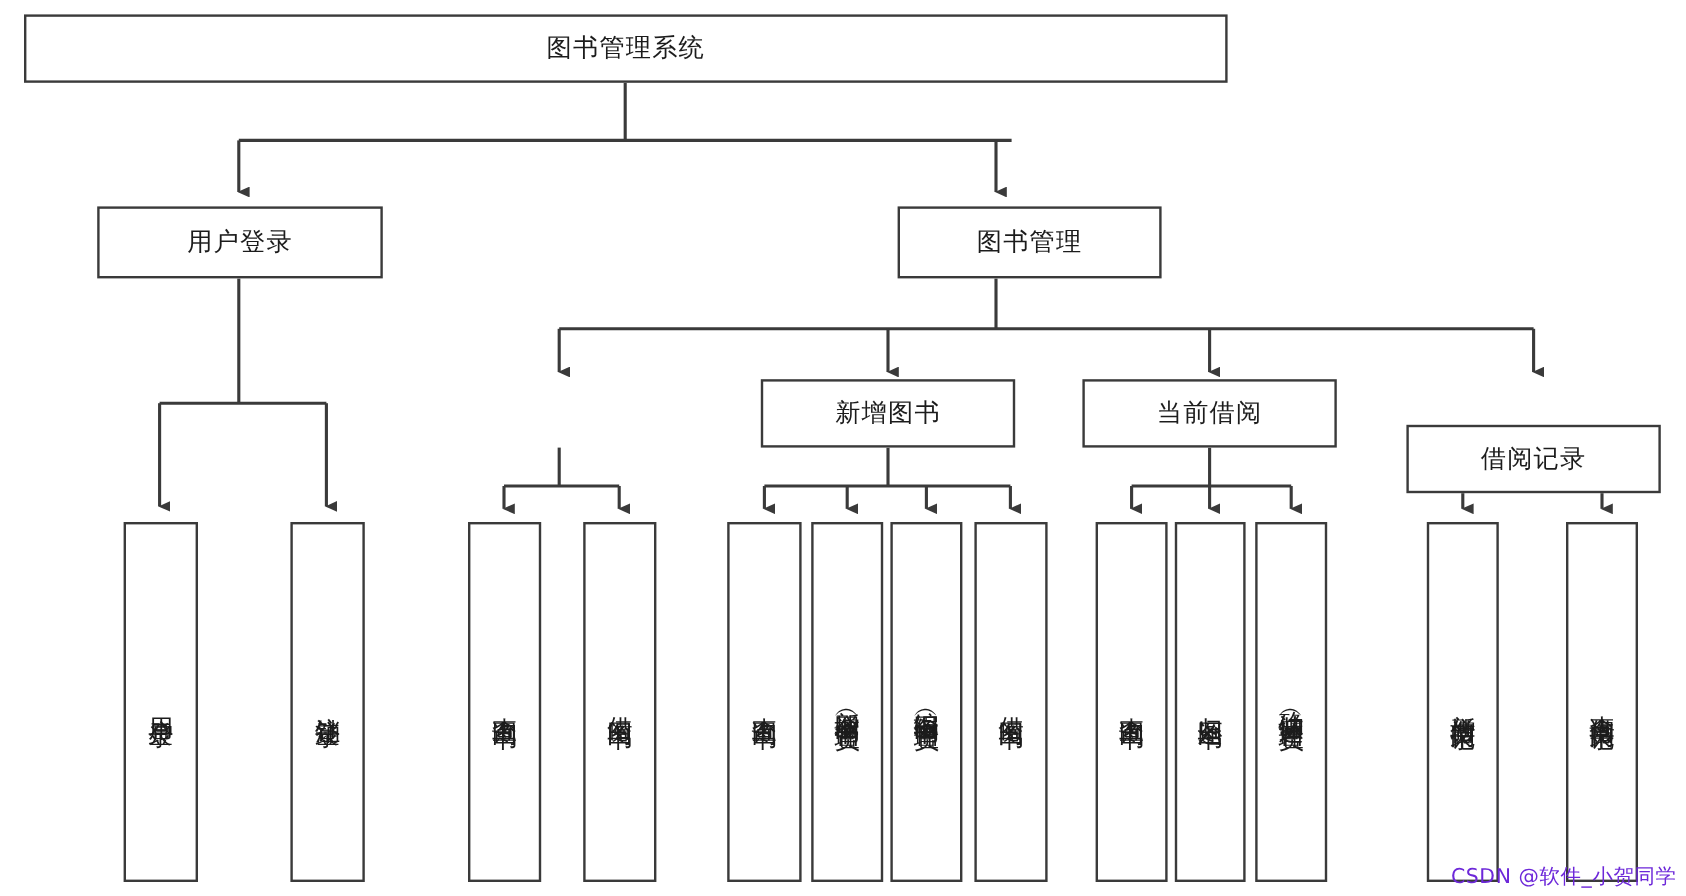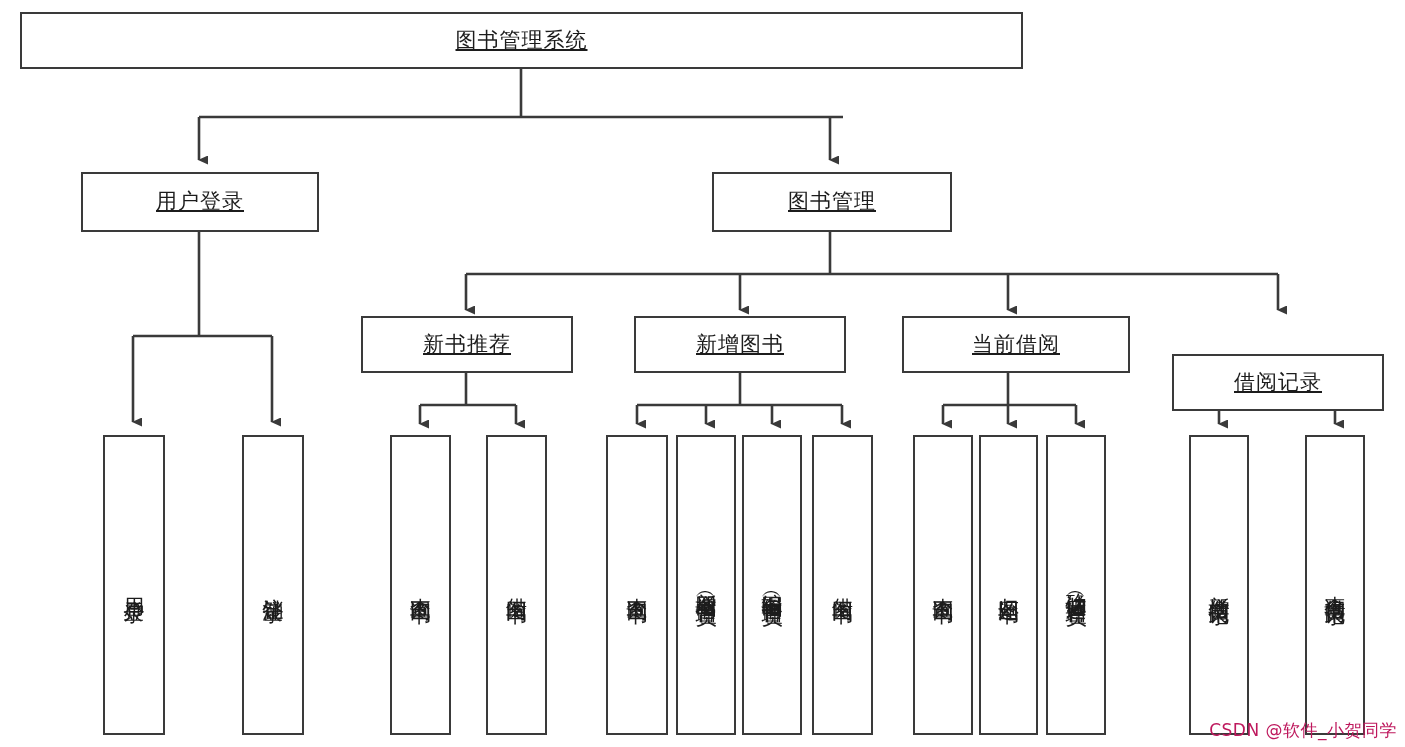--- a/index.html
+++ b/index.html
@@ -32,41 +32,40 @@
     background: #ffffff;
     display: flex;
     align-items: center;
     justify-content: center;
     color: #1c1c1c;
   }
   .node-h {
     font-size: 21px;
     letter-spacing: 1px;
     line-height: 1.2;
-    text-decoration: underline;
   }
   .node-v {
     font-size: 21px;
     letter-spacing: 1px;
     padding: 6px 0;
   }
   .vtext {
     writing-mode: vertical-rl;
     text-orientation: upright;
     white-space: nowrap;
     line-height: 1.05;
     letter-spacing: 2px;
     display: block;
   }
   .watermark {
     position: absolute;
     right: 8px;
     bottom: 5px;
     font-size: 17px;
-    color: #be185d;
+    color: #6d28d9;
     letter-spacing: 0.5px;
     white-space: nowrap;
   }
 </style>
 </head>
 <body>
 
 <div id="canvas">
 
   <svg id="wires" viewBox="0 0 1405 747">
@@ -119,31 +118,28 @@
     </g>
   </svg>
 
   <div class="node node-h" style="left:20px; top:12px; width:1003px; height:57px;">
     <span>图书管理系统</span>
   </div>
 
   <div class="node node-h" style="left:81px; top:172px; width:238px; height:60px;">
     <span>用户登录</span>
   </div>
-  <div class="node node-h" style="left:712px; top:172px; width:240px; height:60px;">
+  <div class="node node-h" style="left:748px; top:172px; width:220px; height:60px;">
     <span>图书管理</span>
   </div>
 
-  <div class="node node-h" style="left:361px; top:316px; width:212px; height:57px;">
-    <span>新书推荐</span>
-  </div>
   <div class="node node-h" style="left:634px; top:316px; width:212px; height:57px;">
     <span>新增图书</span>
   </div>
-  <div class="node node-h" style="left:902px; top:316px; width:228px; height:57px;text-align:right;">
+  <div class="node node-h" style="left:902px; top:316px; width:212px; height:57px;text-align:right;">
     <span>当前借阅</span>
   </div>
   <div class="node node-h" style="left:1172px; top:316px; width:212px; height:57px;margin-top:38px;">
     <span>借阅记录</span>
   </div>
 
   <div class="node node-v" style="left:103px; top:435px; width:62px; height:300px;">
     <span class="vtext">用户登录</span>
   </div>
   <div class="node node-v" style="left:242px; top:435px; width:62px; height:300px;">

